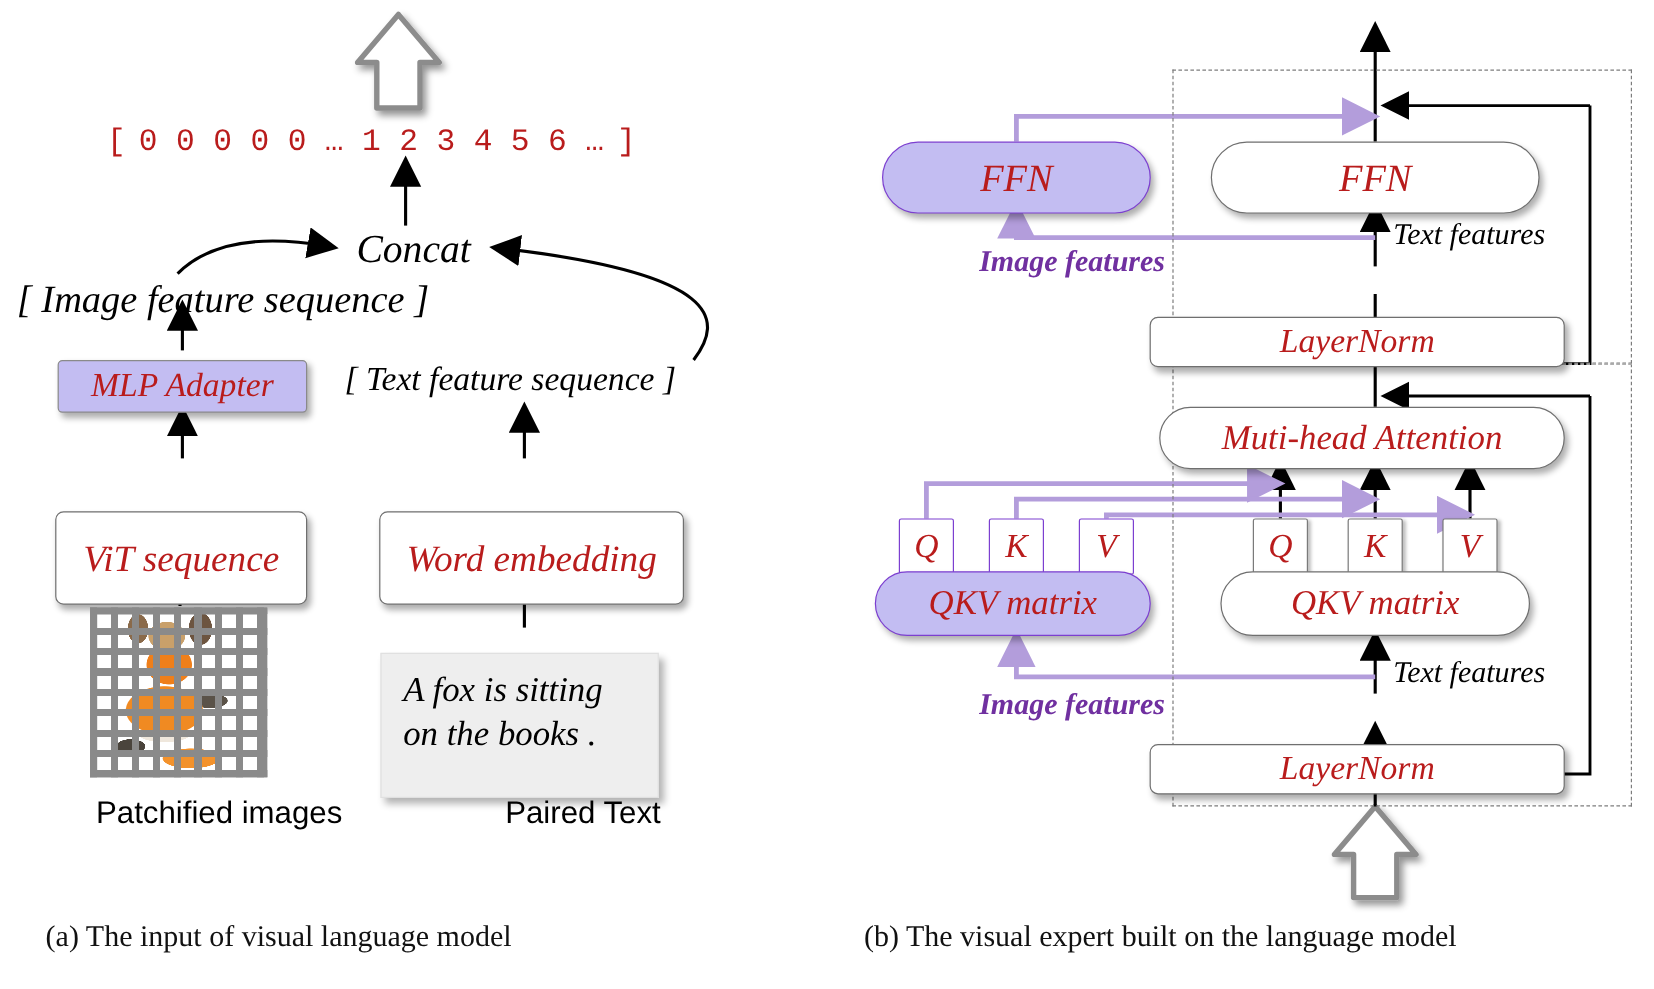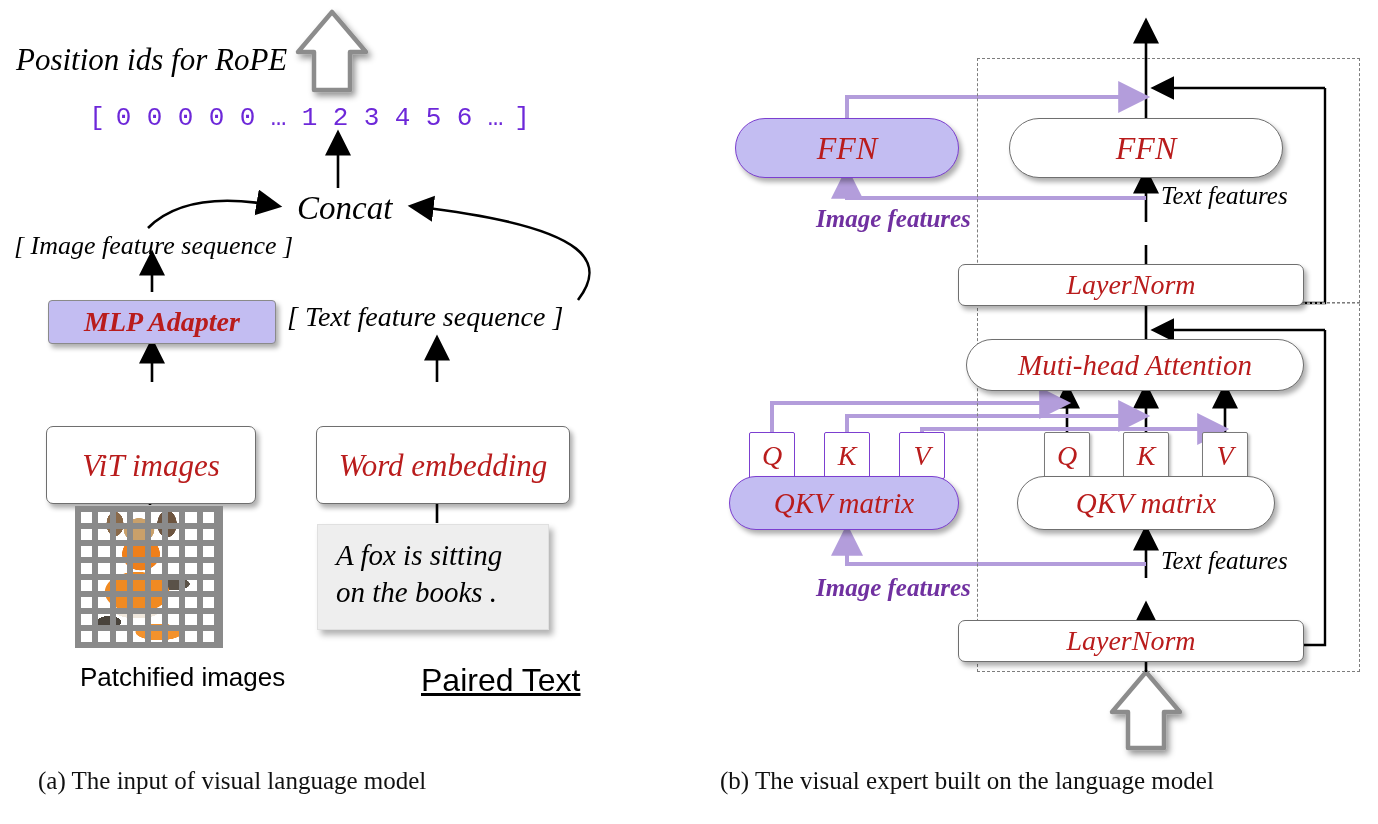--- a/index.html
+++ b/index.html
@@ -67,21 +67,21 @@
   }
   .sans { font-family: "Liberation Sans", "DejaVu Sans", sans-serif; margin-left: 47px; }
 
   
   #posids {
     position: absolute;
     font-family: "Liberation Mono", "DejaVu Sans Mono", monospace;
     font-size: 26px;
     letter-spacing: 0;
     white-space: nowrap;
-    color: #6d28d9;
+    color: #b91c1c;
   }
   #posids span { display: inline-block; width: 31px; text-align: center; }
   #posids span.br { width: 22px; }
 
   
   #textbubble {
     position: absolute;
     background: #eeeeee;
     border: 1px solid #e0e0e0;
     box-shadow: 4px 5px 6px rgba(0,0,0,.3);
@@ -187,33 +187,32 @@
 
     <path d="M847,118 L847,97 L1139,97" fill="none" stroke="#b39ddb" stroke-width="4" marker-end="url(#ahPurple)"></path>
 
     <path d="M1146,564 L847,564 L847,535" fill="none" stroke="#b39ddb" stroke-width="4" marker-end="url(#ahPurple)"></path>
 
     <path d="M772,432 L772,403 L1060,403" fill="none" stroke="#b39ddb" stroke-width="4" marker-end="url(#ahPurple)"></path>
     <path d="M847,432 L847,416 L1139,416" fill="none" stroke="#b39ddb" stroke-width="4" marker-end="url(#ahPurple)"></path>
     <path d="M922,432 L922,429 L1218,429" fill="none" stroke="#b39ddb" stroke-width="4" marker-end="url(#ahPurple)"></path>
   </svg>
 
-  <div class="lbl serif-it" style="left:16px; top:44px; font-size:31px;">Position ids for RoPE</div>
 
   <div id="posids" style="left:86px; top:103px;"><span class="br">[</span><span>0</span><span>0</span><span>0</span><span>0</span><span>0</span><span>…</span><span>1</span><span>2</span><span>3</span><span>4</span><span>5</span><span>6</span><span>…</span><span class="br">]</span></div>
 
   <div class="lbl serif-it" style="left:297px; top:192px; font-size:33px;">Concat</div>
 
-  <div class="lbl serif-it" style="left:14px; top:233px; font-size:26px;">[ Image feature sequence ]</div>
+  <div class="lbl serif-it" style="left:14px; top:233px; font-size:32px;">[ Image feature sequence ]</div>
 
   <div class="lbl serif-it" style="left:287px; top:303px; font-size:28px;font-family:Liberation Serif, serif;">[ Text  feature sequence ]</div>
 
-  <div class="node purple-flat" style="left:48px; top:300px; width:228px; height:44px; font-size:28px;font-weight:bold;">MLP Adapter</div>
-
-  <div class="node rect" style="left:46px; top:384px; width:210px; height:78px; font-size:31px;">ViT images</div>
+  <div class="node purple-flat" style="left:48px; top:300px; width:208px; height:44px; font-size:28px;">MLP Adapter</div>
+
+  <div class="node rect" style="left:46px; top:384px; width:210px; height:78px; font-size:31px;">ViT sequence</div>
 
   <div class="node rect" style="left:316px; top:384px; width:254px; height:78px; font-size:31px;">Word embedding</div>
 
   <div id="patchimg" style="left:75px; top:506px; width:148px; height:142px;">
     <div class="photo" style="
        background:
          radial-gradient(ellipse 26px 20px at 64px 24px, #c9a06a 0%, #c9a06a 58%, rgba(255,255,255,0) 60%),
          radial-gradient(ellipse 14px 20px at 40px 18px, #8a6a4a 0%, #8a6a4a 60%, rgba(255,255,255,0) 62%),
          radial-gradient(ellipse 16px 22px at 92px 18px, #6d5540 0%, #6d5540 60%, rgba(255,255,255,0) 62%),
          radial-gradient(ellipse 30px 26px at 66px 48px, #ef7f1a 0%, #ef7f1a 62%, rgba(255,255,255,0) 64%),
@@ -227,28 +226,28 @@
          linear-gradient(#ffffff,#ffffff);
     "></div>
     <div class="grid" style="
        background:
          repeating-linear-gradient(to right, #8a8a8a 0 6px, rgba(0,0,0,0) 6px 17.4px),
          repeating-linear-gradient(to bottom, #8a8a8a 0 6px, rgba(0,0,0,0) 6px 17px);
        box-shadow: inset 0 0 0 6px #8a8a8a;
     "></div>
   </div>
 
-  <div id="textbubble" style="left:317px; top:524px; width:232px; height:106px;">
+  <div id="textbubble" style="left:317px; top:544px; width:232px; height:121px;">
     <div>A fox is sitting</div>
     <div>on the books .</div>
   </div>
 
   <div class="lbl sans" style="left:33px; top:664px; font-size:26px; font-style:normal;">Patchified images</div>
 
-  <div class="lbl sans" style="left:374px; top:664px; font-size:32px; font-style:normal;text-decoration:underline;">Paired Text</div>
+  <div class="lbl sans" style="left:374px; top:664px; font-size:26px; font-style:normal;">Paired Text</div>
 
   <div class="dashbox" style="left:977px; top:58px; width:383px; height:245px;"></div>
   <div class="dashbox" style="left:977px; top:303px; width:383px; height:369px;"></div>
   <div class="graysep" style="left:977px; top:303px; width:383px;"></div>
 
   <div class="node pill purple" style="left:735px; top:118px; width:224px; height:60px; font-size:32px;">FFN</div>
 
   <div class="node pill" style="left:1009px; top:118px; width:274px; height:60px; font-size:32px;">FFN</div>
 
   <div class="lbl purple-txt" style="left:816px; top:206px; font-size:25px;">Image features</div>

